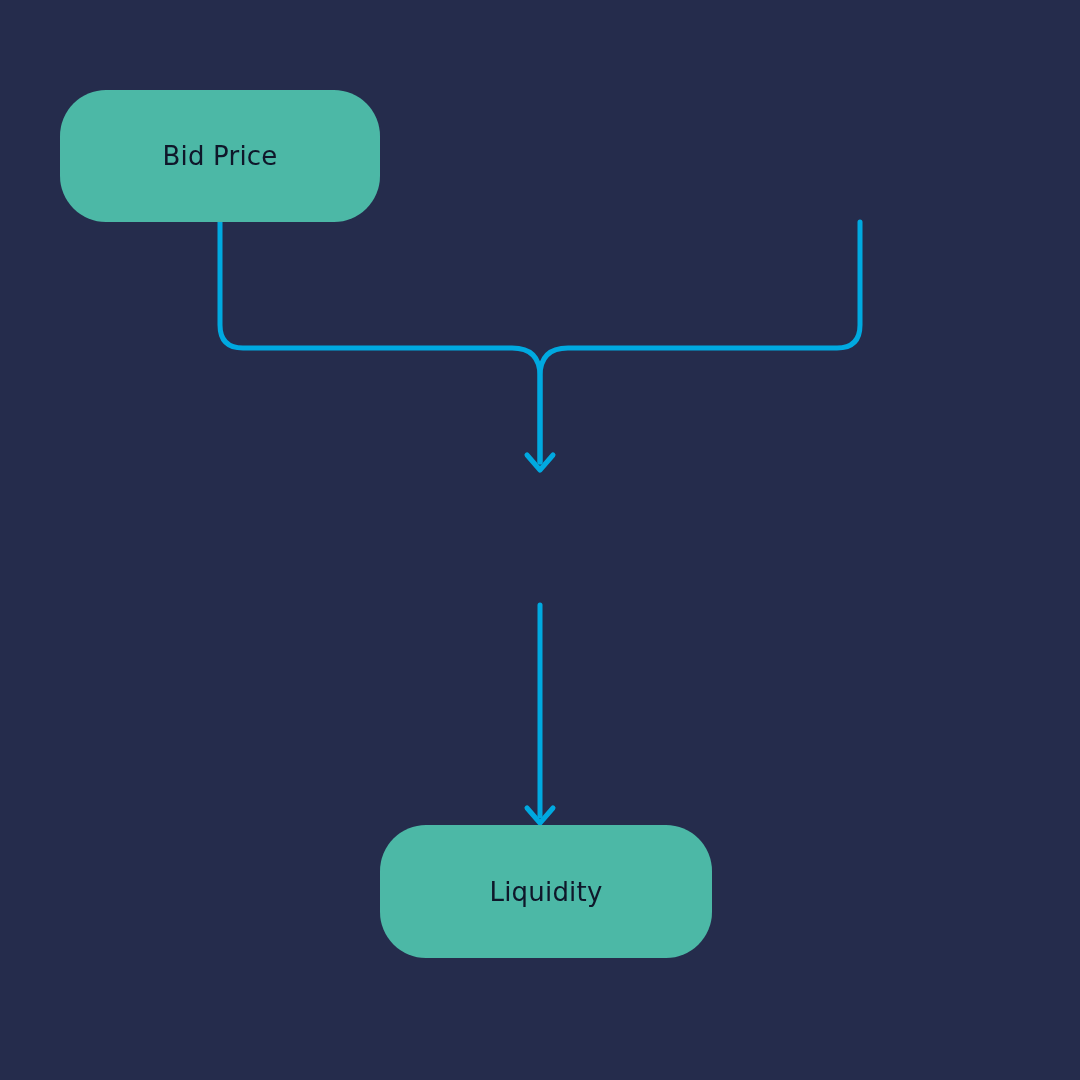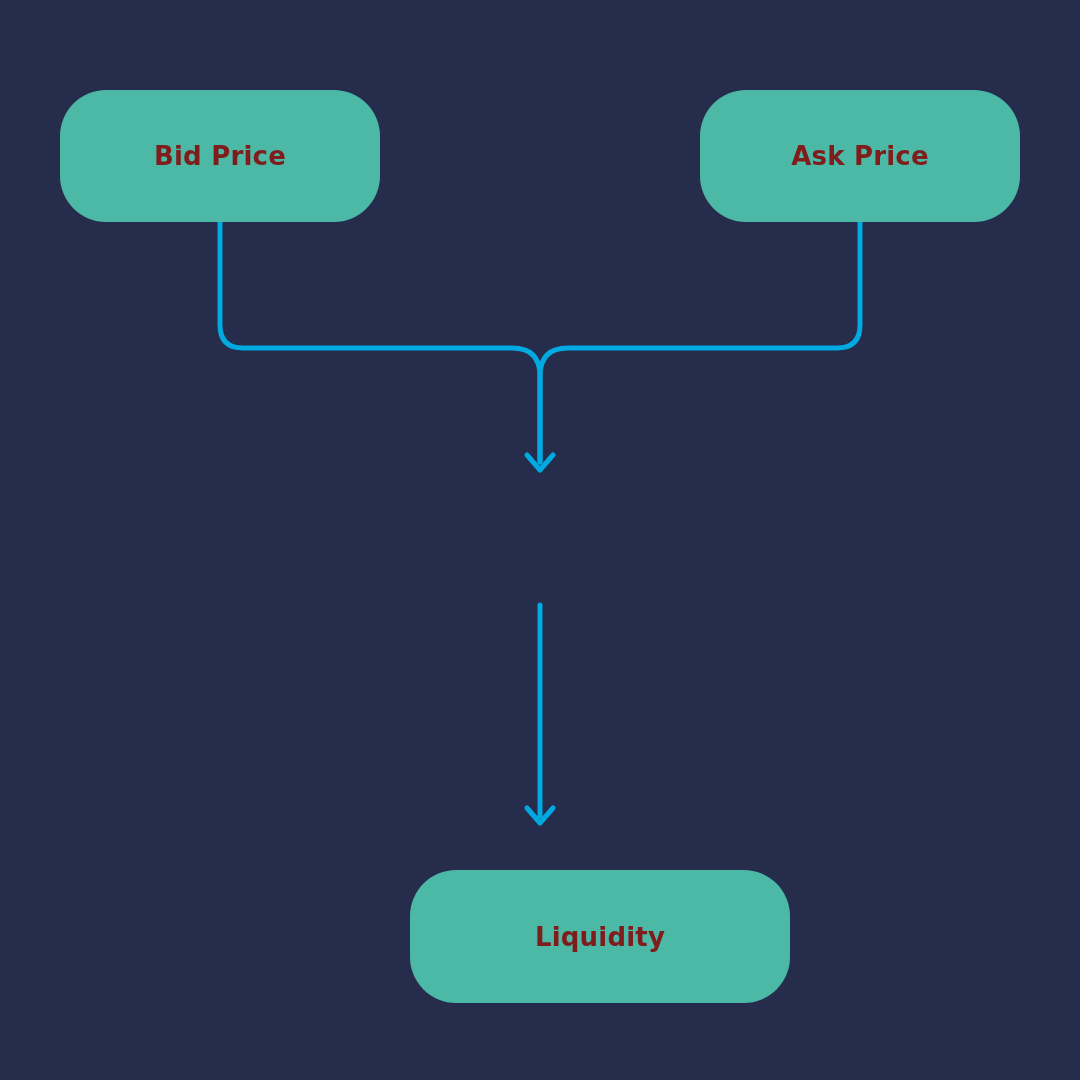--- a/index.html
+++ b/index.html
@@ -26,32 +26,32 @@
     position: absolute;
     display: flex;
     align-items: center;
     justify-content: center;
     box-sizing: border-box;
     background: #4cb8a6;
     border-radius: 46px;
     z-index: 2;
   }
   .node-label {
-    color: #7f1d1d;
+    color: #0f172a;
     font-size: 26px;
-    font-weight: 700;
+    font-weight: 400;
     letter-spacing: 0.2px;
     line-height: 1;
     white-space: nowrap;
     font-family: "DejaVu Sans", "Liberation Sans", sans-serif;
   }
   #node-bid-price   { left: 60px;  top: 90px;  width: 320px; height: 132px; }
   #node-ask-price   { left: 700px; top: 90px;  width: 320px; height: 132px; }
   #node-bid-ask-spread { left: 380px; top: 472px; width: 320px; height: 133px; }
-  #node-liquidity   { left: 380px; top: 870px; width: 380px; height: 133px; margin-left: 30px; }
+  #node-liquidity   { left: 380px; top: 825px; width: 332px; height: 133px; }
 </style>
 </head>
 <body>
 
 <div id="canvas">
 
   <svg id="edge-layer" viewBox="0 0 1080 1080" width="1080" height="1080" xmlns="http://www.w3.org/2000/svg">
 
     <path d="M 220 222 L 220 325 Q 220 348 243 348 L 512 348 Q 540 348 540 376 L 540 462" fill="none" stroke="#00A9E0" stroke-width="5" stroke-linecap="round" stroke-linejoin="round"></path>
 
@@ -61,22 +61,19 @@
 
     <path d="M 540 605 L 540 816" fill="none" stroke="#00A9E0" stroke-width="5" stroke-linecap="round" stroke-linejoin="round"></path>
 
     <path d="M 527 808 L 540 823 L 553 808" fill="none" stroke="#00A9E0" stroke-width="5" stroke-linecap="round" stroke-linejoin="round"></path>
   </svg>
 
   <div class="node" id="node-bid-price">
     <span class="node-label">Bid Price</span>
   </div>
 
-  <div class="node" id="node-ask-price">
-    <span class="node-label">Ask Price</span>
-  </div>
 
 
   <div class="node" id="node-liquidity">
     <span class="node-label">Liquidity</span>
   </div>
 
 </div>
 
 </body></html>

